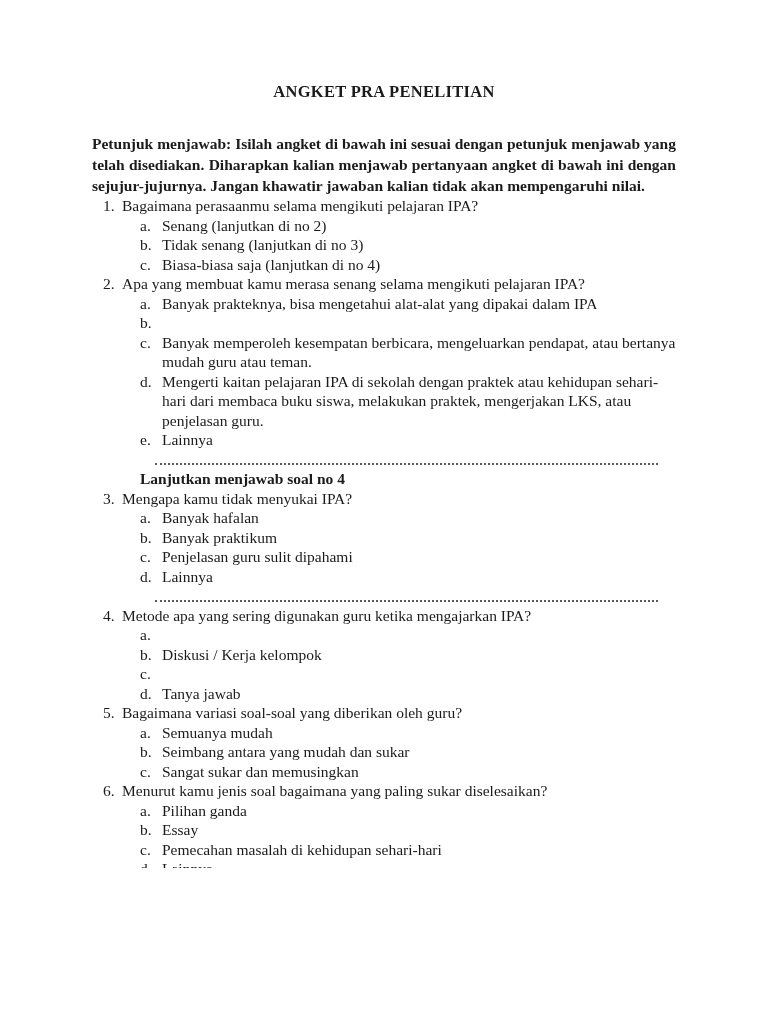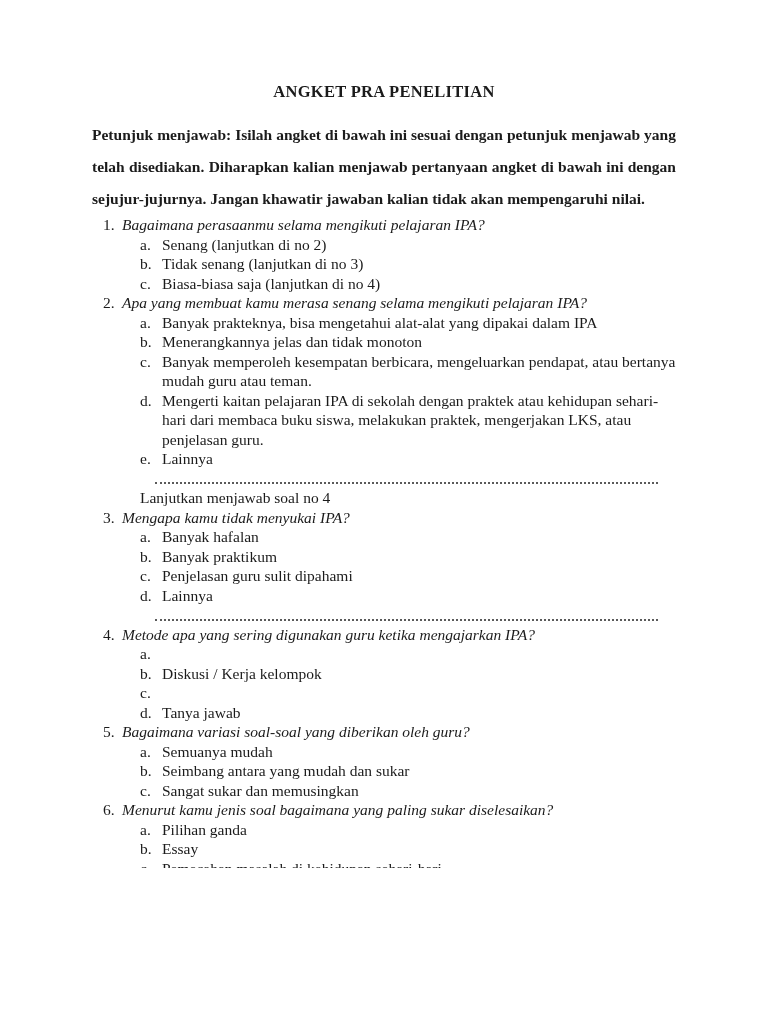--- a/index.html
+++ b/index.html
@@ -16,56 +16,56 @@
   }
   .doc-title {
     padding-top: 82px;
     text-align: center;
     font-size: 16.5px;
     line-height: 20px;
     font-weight: bold;
     letter-spacing: 0.3px;
   }
   .instructions {
-    margin: 17px 92px 0 92px;
+    margin: 31px 92px 0 92px;
     font-size: 15.5px;
-    line-height: 32px;
+    line-height: 21px;
     font-weight: bold;
     text-align: justify;
   }
   .qlist {
     margin: 0 92px 0 103px;
     font-size: 15.5px;
     line-height: 19.5px;
   }
   .q-row { display: flex; }
   .q-num {
     flex: 0 0 19px;
     width: 19px;
   }
-  .q-text { flex: 1; font-style: italic; }
+  .q-text { flex: 1; }
   .opt-row {
     display: flex;
     padding-left: 37px;
   }
   .opt-letter {
     flex: 0 0 22px;
     width: 22px;
   }
   .opt-text { flex: 1; }
   .dots-line {
     margin-left: 52px;
     width: 503px;
     height: 13.5px;
     border-bottom: 2px dotted #5a5a5a;
     margin-bottom: 4px;
   }
   .continue-note {
     margin-left: 37px;
-    font-weight: normal;
+    font-weight: bold;
   }
 </style>
 </head>
 <body>
 
 <div class="page">
 
   <div class="doc-title">ANGKET PRA PENELITIAN</div>
 
   <div class="instructions">Petunjuk menjawab: Isilah angket di bawah ini sesuai dengan petunjuk menjawab yang telah disediakan. Diharapkan kalian menjawab pertanyaan angket di bawah ini dengan sejujur-jujurnya. Jangan khawatir jawaban kalian tidak akan mempengaruhi nilai.</div>
@@ -92,21 +92,20 @@
     <div class="q-row">
       <span class="q-num">2.</span>
       <span class="q-text">Apa yang membuat kamu merasa senang selama mengikuti pelajaran IPA?</span>
     </div>
     <div class="opt-row">
       <span class="opt-letter">a.</span>
       <span class="opt-text">Banyak prakteknya, bisa mengetahui alat-alat yang dipakai dalam IPA</span>
     </div>
     <div class="opt-row">
       <span class="opt-letter">b.</span>
-      <span class="opt-text">Menerangkannya jelas dan tidak monoton</span>
     </div>
     <div class="opt-row">
       <span class="opt-letter">c.</span>
       <span class="opt-text">Banyak memperoleh kesempatan berbicara, mengeluarkan pendapat, atau bertanya mudah guru atau teman.</span>
     </div>
     <div class="opt-row">
       <span class="opt-letter">d.</span>
       <span class="opt-text">Mengerti kaitan pelajaran IPA di sekolah dengan praktek atau kehidupan sehari-hari dari membaca buku siswa, melakukan praktek, mengerjakan LKS, atau penjelasan guru.</span>
     </div>
     <div class="opt-row">

